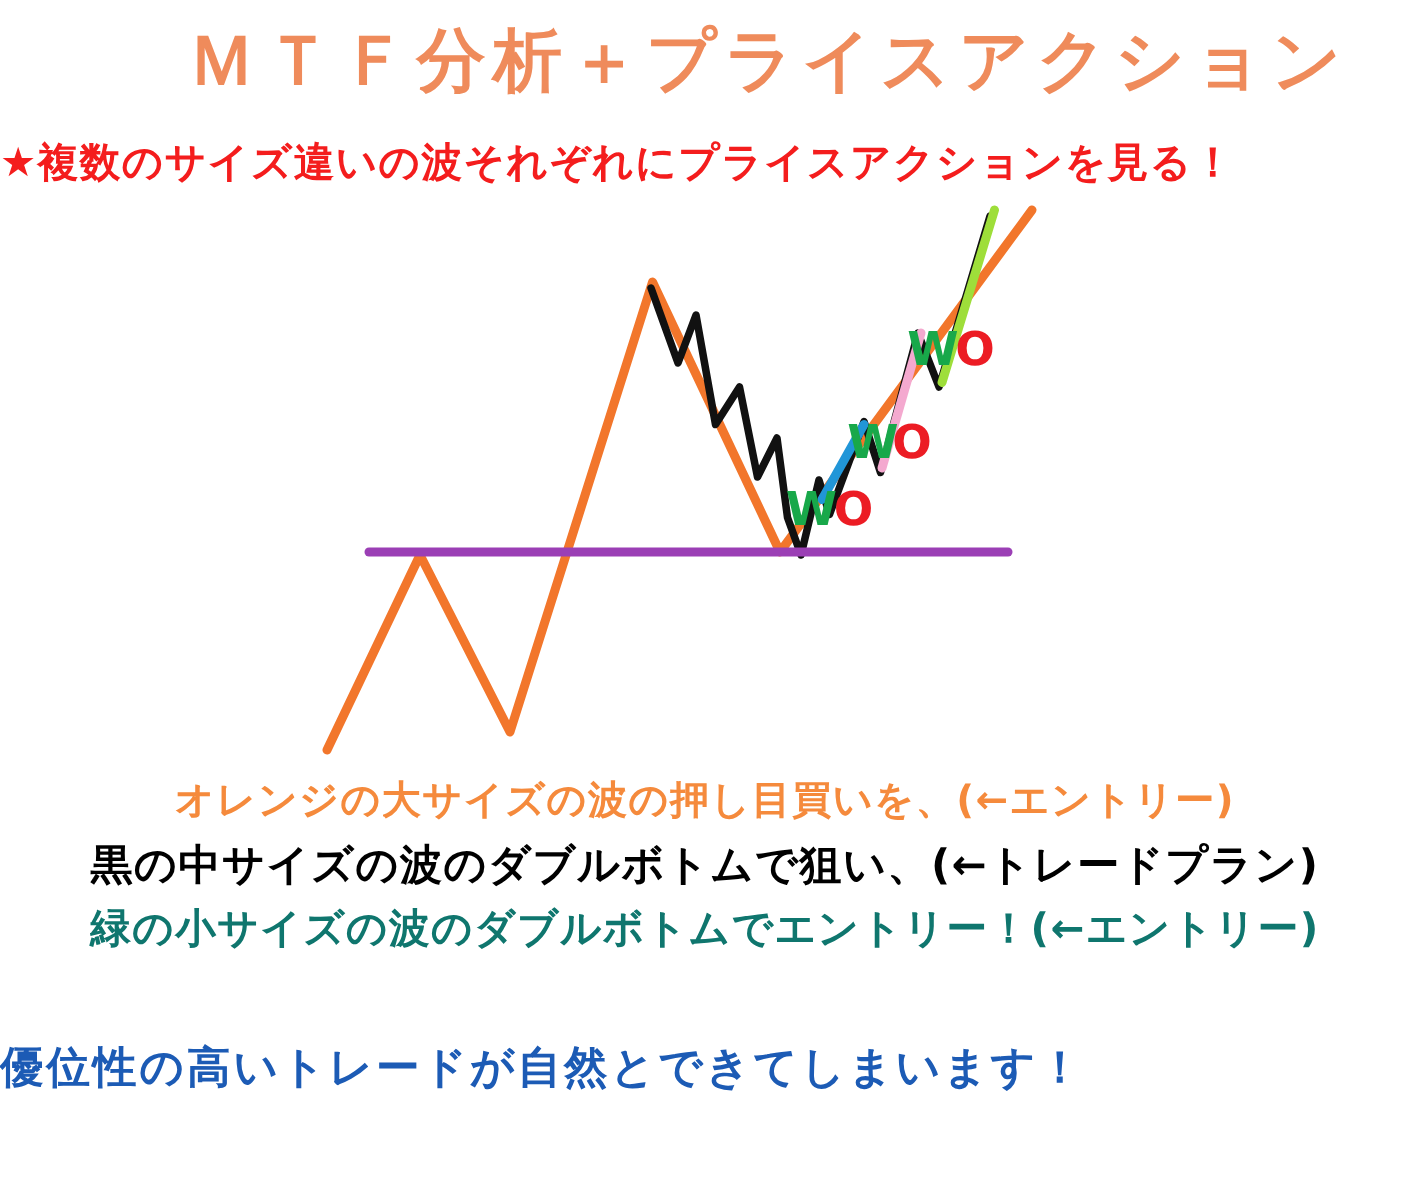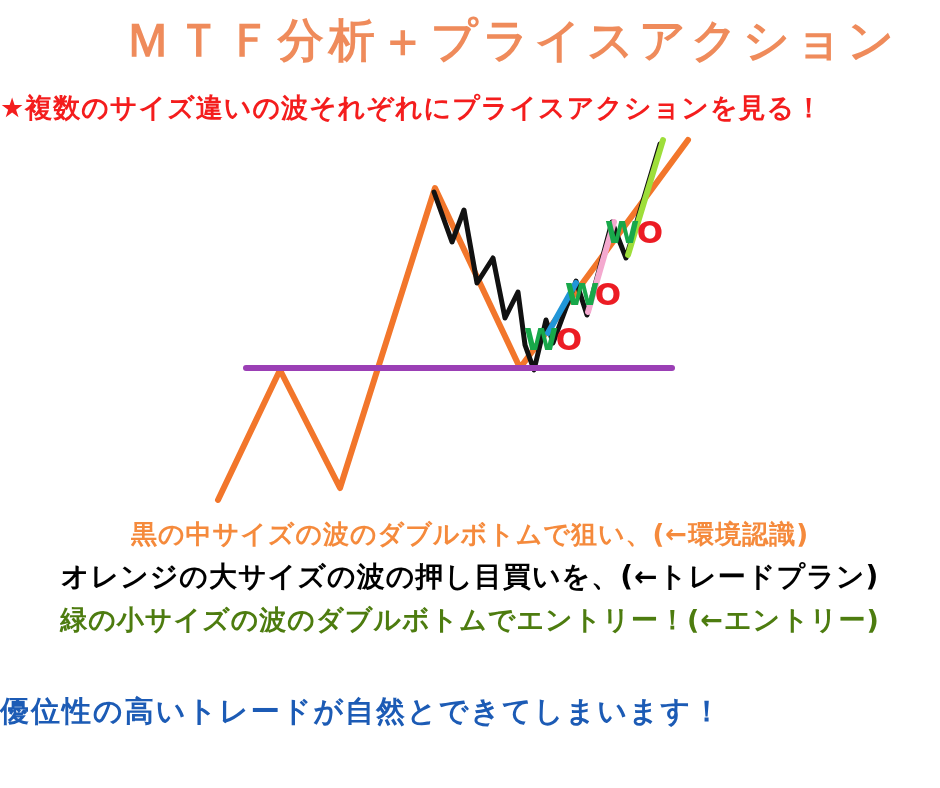--- a/index.html
+++ b/index.html
@@ -27,21 +27,21 @@
   .chart svg{display:block;}
 
   
   .captions{position:absolute;left:0;top:520px;width:940px;}
   .cap{
     width:940px;text-align:center;white-space:nowrap;
     font-weight:bold;letter-spacing:1px;line-height:1.15;
   }
   .cap-orange{color:#f58a3c;font-size:26px;margin-bottom:11px;}
   .cap-black{color:#000000;font-size:28px;margin-bottom:11px;}
-  .cap-green{color:#4d7c0f;font-size:27px;}
+  .cap-green{color:#0f766e;font-size:27px;}
   .closing{
     position:absolute;left:0;top:692px;width:940px;text-align:left;
     color:#1c5bb5;font-size:29px;font-weight:bold;letter-spacing:2px;white-space:nowrap;
   }
 </style>
 </head>
 <body>
 
 <div class="stage">
 
@@ -62,20 +62,20 @@
         <text x="541" y="225" fill="#18a84a" font-size="31" font-weight="bold" font-family="&quot;DejaVu Sans&quot;,&quot;Liberation Sans&quot;,sans-serif" text-anchor="middle">W</text>
         <text x="569" y="225" fill="#ec1c24" font-size="31" font-weight="bold" font-family="&quot;DejaVu Sans&quot;,&quot;Liberation Sans&quot;,sans-serif" text-anchor="middle">O</text>
         <text x="582" y="180" fill="#18a84a" font-size="31" font-weight="bold" font-family="&quot;DejaVu Sans&quot;,&quot;Liberation Sans&quot;,sans-serif" text-anchor="middle">W</text>
         <text x="608" y="180" fill="#ec1c24" font-size="31" font-weight="bold" font-family="&quot;DejaVu Sans&quot;,&quot;Liberation Sans&quot;,sans-serif" text-anchor="middle">O</text>
         <text x="622" y="118" fill="#18a84a" font-size="31" font-weight="bold" font-family="&quot;DejaVu Sans&quot;,&quot;Liberation Sans&quot;,sans-serif" text-anchor="middle">W</text>
         <text x="650" y="118" fill="#ec1c24" font-size="31" font-weight="bold" font-family="&quot;DejaVu Sans&quot;,&quot;Liberation Sans&quot;,sans-serif" text-anchor="middle">O</text>
       </svg>
   </div>
 
   <div class="captions">
-    <div class="cap cap-orange">黒の中サイズの波のダブルボトムで狙い、(←環境認識)</div>
-    <div class="cap cap-black">オレンジの大サイズの波の押し目買いを、(←トレードプラン)</div>
+    <div class="cap cap-orange">オレンジの大サイズの波の押し目買いを、(←エントリー)</div>
+    <div class="cap cap-black">黒の中サイズの波のダブルボトムで狙い、(←トレードプラン)</div>
     <div class="cap cap-green">緑の小サイズの波のダブルボトムでエントリー！(←エントリー)</div>
   </div>
 
   <div class="closing">優位性の高いトレードが自然とできてしまいます！</div>
 
 </div>
 
 </body></html>

